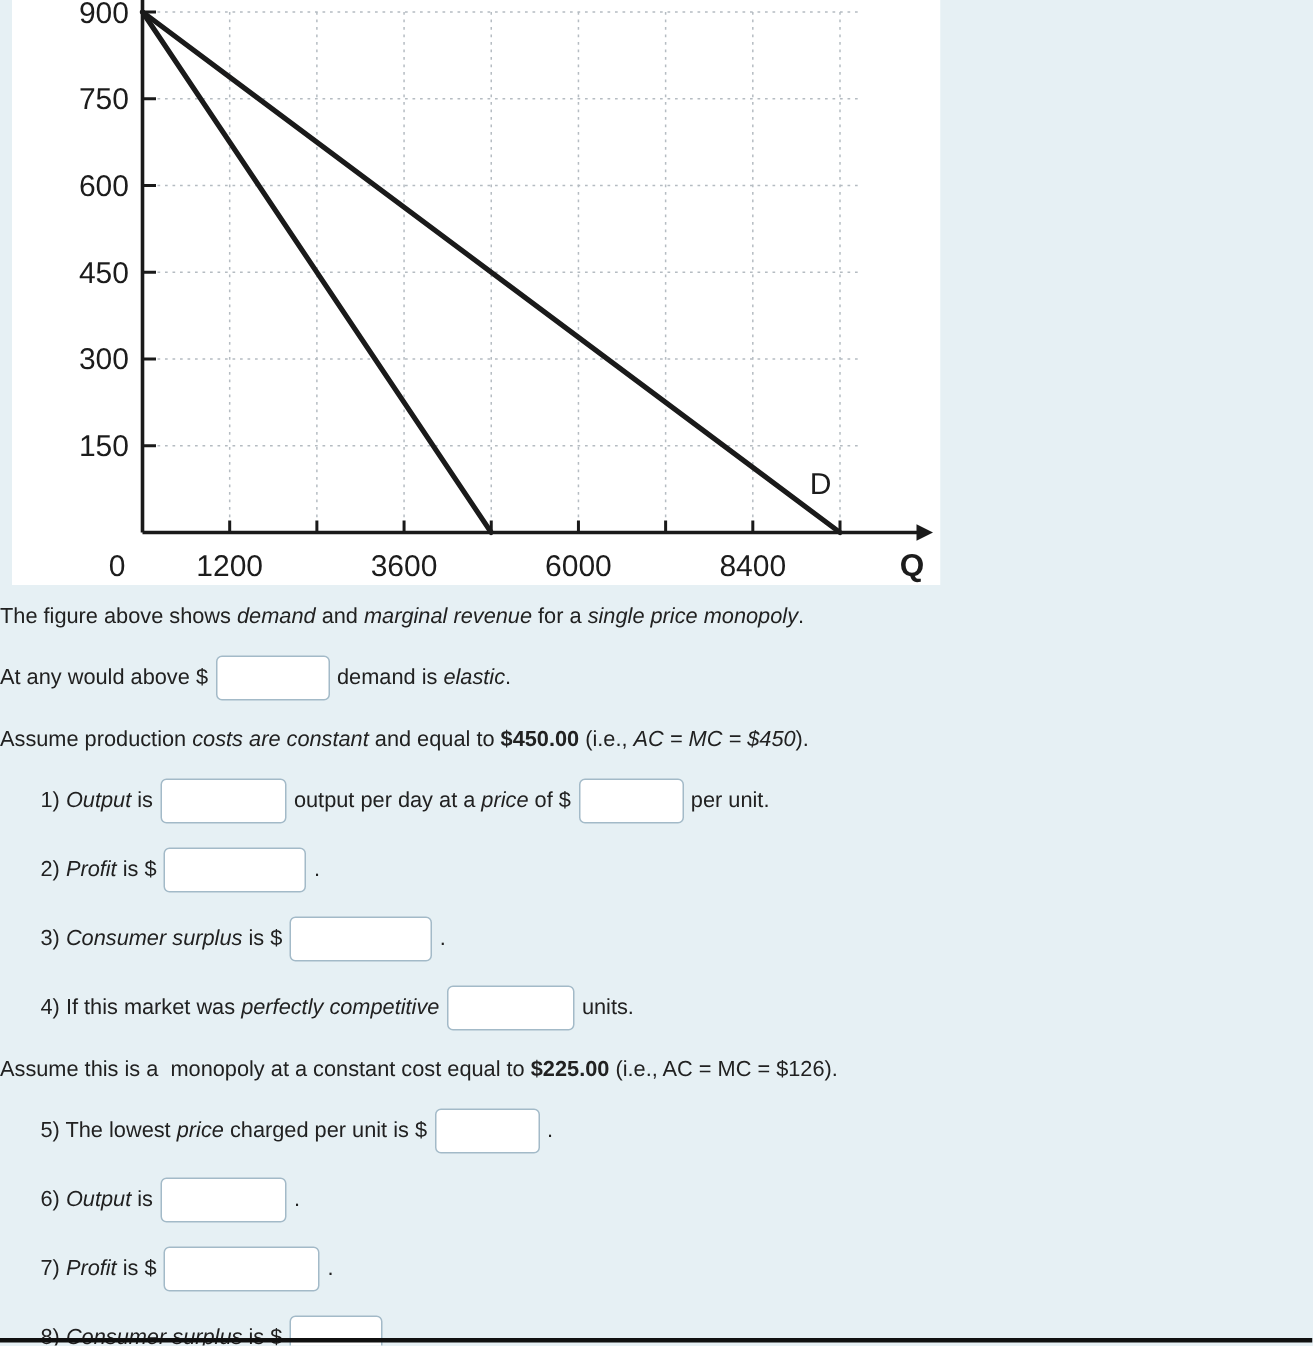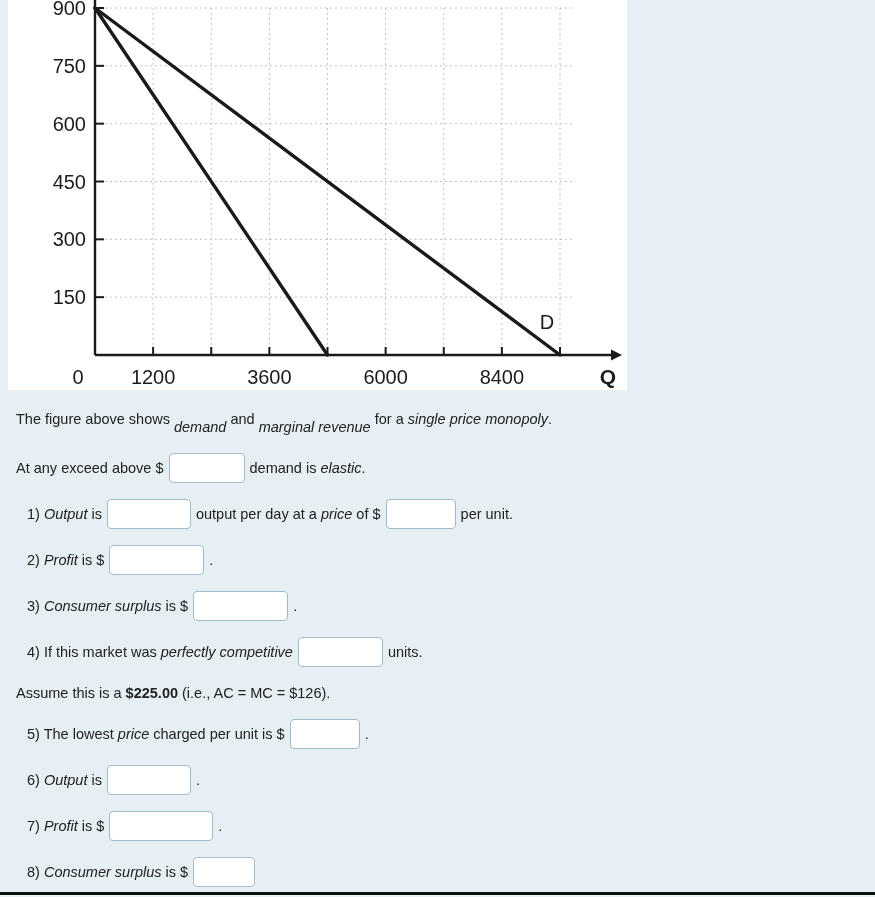--- a/index.html
+++ b/index.html
@@ -13,30 +13,29 @@
     color: #212121;
     font-family: "Liberation Sans", "DejaVu Sans", sans-serif;
   }
   .chart-panel { width: 627px; height: 390px; }
   .chart-panel svg { display: block; }
   .content { padding-top: 11px; }
   .line {
     display: flex;
     align-items: center;
     flex-wrap: nowrap;
-    padding-left: 16px;
     margin-bottom: 16px;
     min-height: 20px;
     font-size: 14.5px;
     line-height: 20px;
     white-space: pre;
   }
   .line.indent { padding-left: 27px; }
   .line span { white-space: pre; }
-  .s-i { font-style: italic; margin-top: 16px; }
+  .s-i { font-style: italic; }
   .s-b { font-weight: bold; }
   .s-bi { font-weight: normal; font-style: italic; }
   input.answer {
     height: 30px;
     border: 1px solid #a3bac8;
     border-radius: 4px;
     background: #ffffff;
     margin: 0 5px;
     padding: 0 7px;
     font-size: 14px;
@@ -108,25 +107,26 @@
         <text x="385.625" y="384" text-anchor="middle">6000</text>
         <text x="501.875" y="384" text-anchor="middle">8400</text>
         <text x="608" y="384" text-anchor="middle" font-size="21px" font-weight="bold">Q</text>
         <text x="547" y="329" text-anchor="middle">D</text>
       </g>
     </svg>
 </div>
 
 <div class="content" id="content">
     <div class="line"><span class="s-n">The figure above shows </span><span class="s-i">demand</span><span class="s-n"> and </span><span class="s-i">marginal revenue</span><span class="s-n"> for a </span><span class="s-bi">single price monopoly</span><span class="s-n">.</span></div>
-    <div class="line"><span class="s-n">At any exceed above $</span><input type="text" class="answer" style="width: 76px;"><span class="s-n">demand is </span><span class="s-bi">elastic</span><span class="s-n">.</span></div>
+    <div class="line"><span class="s-n">At any would above $</span><input type="text" class="answer" style="width: 76px;"><span class="s-n">demand is </span><span class="s-bi">elastic</span><span class="s-n">.</span></div>
+    <div class="line"><span class="s-n">Assume production </span><span class="s-bi">costs are constant</span><span class="s-n"> and equal to </span><span class="s-b">$450.00</span><span class="s-n"> (i.e., </span><span class="s-i">AC = MC = $450</span><span class="s-n">).</span></div>
     <div class="line indent"><span class="s-n">1) </span><span class="s-bi">Output</span><span class="s-n"> is</span><input type="text" class="answer" style="width: 84px;"><span class="s-n">output per day at a </span><span class="s-bi">price</span><span class="s-n"> of $</span><input type="text" class="answer" style="width: 70px;"><span class="s-n">per unit.</span></div>
     <div class="line indent"><span class="s-n">2) </span><span class="s-bi">Profit</span><span class="s-n"> is $</span><input type="text" class="answer" style="width: 95px;"><span class="s-n">.</span></div>
     <div class="line indent"><span class="s-n">3) </span><span class="s-bi">Consumer surplus</span><span class="s-n"> is $</span><input type="text" class="answer" style="width: 95px;"><span class="s-n">.</span></div>
     <div class="line indent"><span class="s-n">4) If this market was </span><span class="s-bi">perfectly competitive</span><input type="text" class="answer" style="width: 85px;"><span class="s-n">units.</span></div>
-    <div class="line"><span class="s-n">Assume this is a </span><span class="s-b">$225.00</span><span class="s-n"> (i.e., AC = MC = $126).</span></div>
+    <div class="line"><span class="s-n">Assume this is a </span><span class="s-n"> monopoly at a constant cost equal to </span><span class="s-b">$225.00</span><span class="s-n"> (i.e., AC = MC = $126).</span></div>
     <div class="line indent"><span class="s-n">5) The lowest </span><span class="s-bi">price</span><span class="s-n"> charged per unit is $</span><input type="text" class="answer" style="width: 70px;"><span class="s-n">.</span></div>
     <div class="line indent"><span class="s-n">6) </span><span class="s-bi">Output</span><span class="s-n"> is</span><input type="text" class="answer" style="width: 84px;"><span class="s-n">.</span></div>
     <div class="line indent"><span class="s-n">7) </span><span class="s-bi">Profit</span><span class="s-n"> is $</span><input type="text" class="answer" style="width: 104px;"><span class="s-n">.</span></div>
     <div class="line indent"><span class="s-n">8) </span><span class="s-bi">Consumer surplus</span><span class="s-n"> is $</span><input type="text" class="answer" style="width: 62px;"></div>
   </div>
 
 <div class="bottom-bar"></div>
 
 </body></html>

